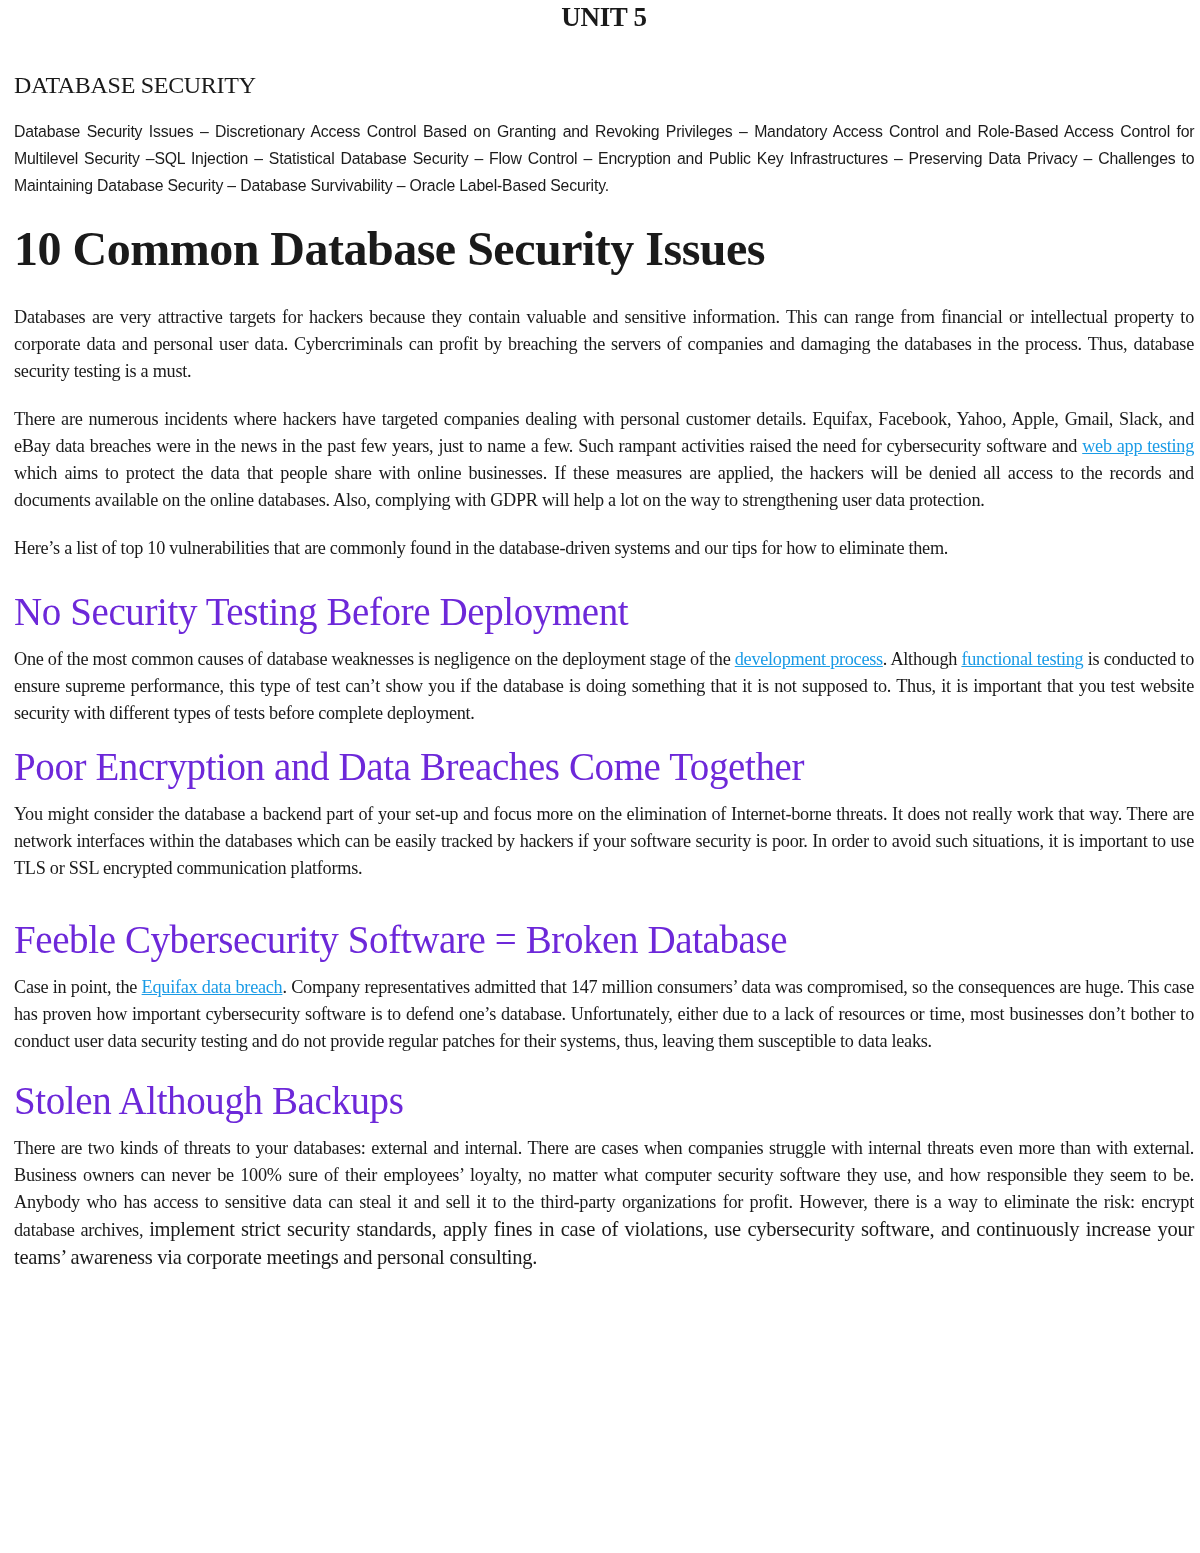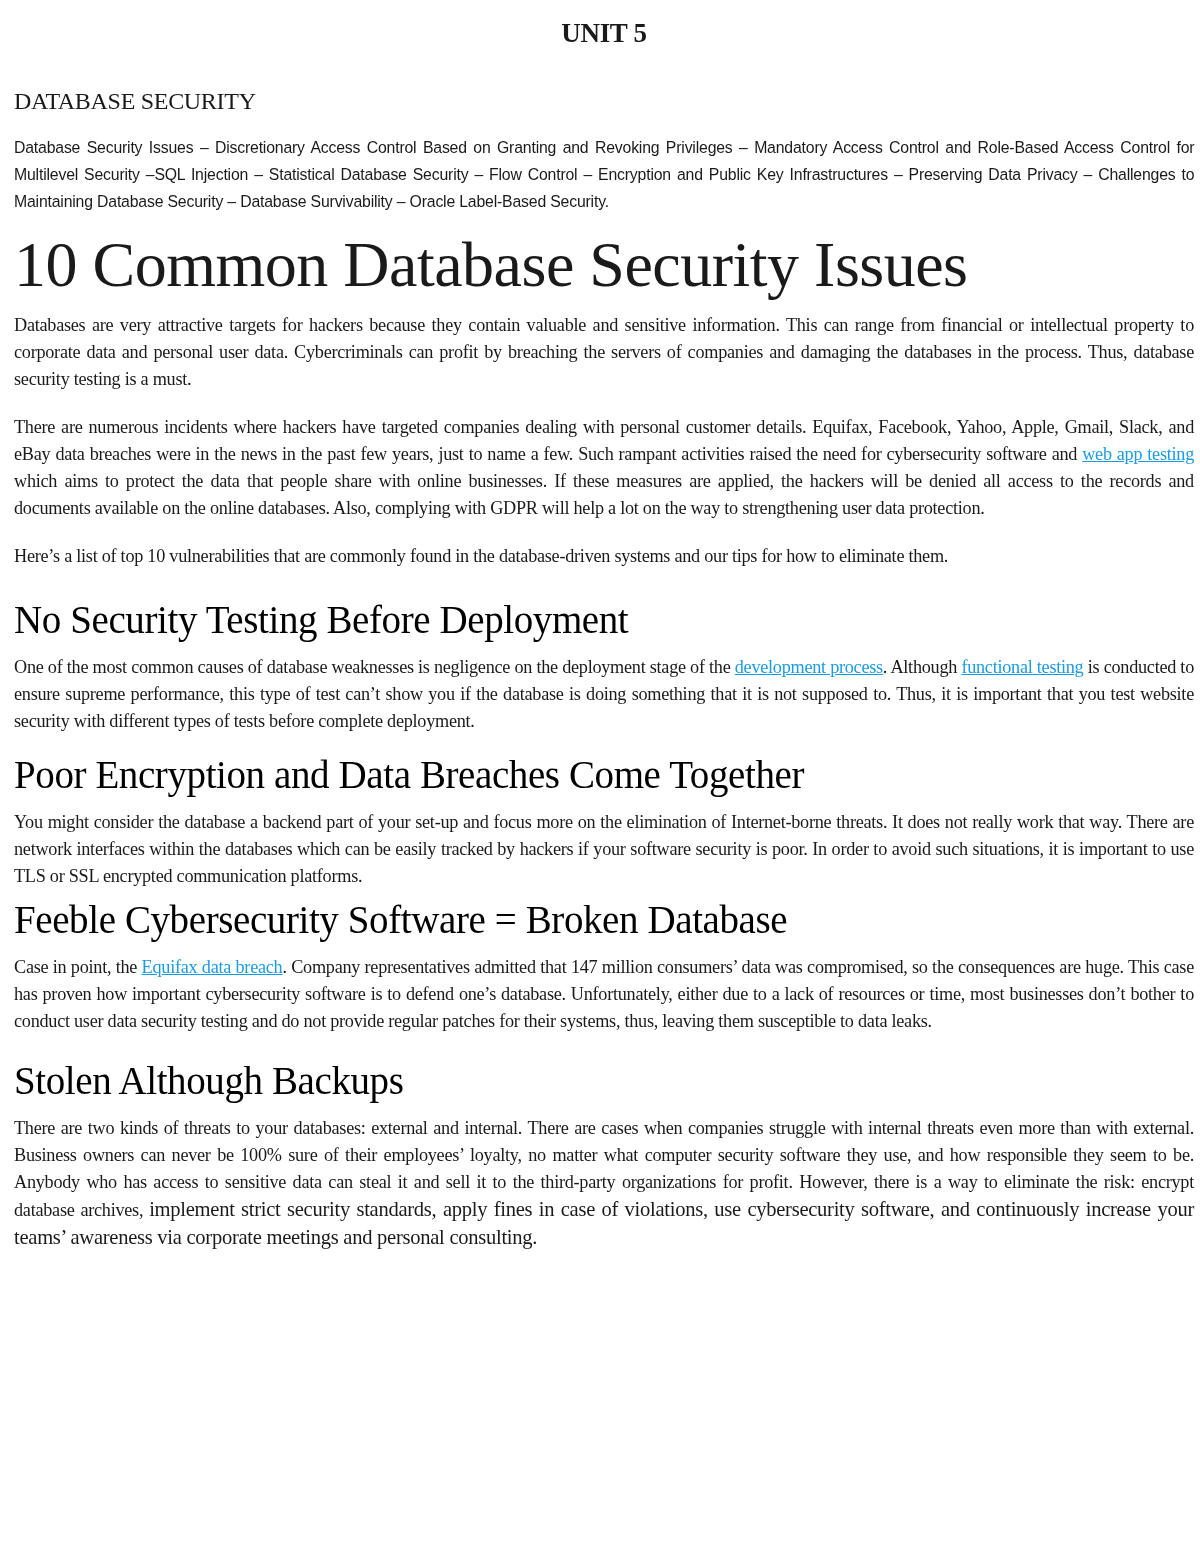--- a/index.html
+++ b/index.html
@@ -9,21 +9,21 @@
       overflow: hidden;
       font-family: "Liberation Serif", "DejaVu Serif", serif;
       color: #1a1a1a;
     }
     .page { position: relative; padding: 0 6px 0 14px; box-sizing: border-box; width: 1200px; }
     .unit-title {
       text-align: center;
       font-weight: bold;
       font-size: 27px;
       margin: 0;
-      padding-top: 18px;
+      padding-top: 2px;
       height: 44px;
       letter-spacing: -0.3px;
     }
     .section-title {
       font-weight: normal;
       font-size: 24px;
       margin: 0;
       padding-top: 26px;
       height: 36px;
       letter-spacing: -0.3px;
@@ -33,23 +33,23 @@
       font-size: 17.2px;
       line-height: 27px;
       text-align: justify;
       margin: 10px 0 0 0;
       letter-spacing: -0.2px;
       transform: scaleX(0.92);
       transform-origin: left top;
       width: 1283px;
     }
     .main-title {
-      font-weight: normal;
-      font-size: 64px;
-      margin: 12px 0 8px 0;
+      font-weight: bold;
+      font-size: 48px;
+      margin: 12px 0 16px 0;
       height: 76px;
       line-height: 76px;
       letter-spacing: -0.5px;
     }
     .para {
       font-size: 19.5px;
       line-height: 27px;
       text-align: justify;
       margin: 0;
       letter-spacing: -0.3px;
@@ -58,26 +58,26 @@
       width: 1262px;
     }
     .p-intro1 { margin-top: 4px; }
     .p-intro2 { margin-top: 21px; }
     .p-intro3 { margin-top: 21px; }
     .sub-title {
       font-weight: normal;
       font-size: 39px;
       margin: 0;
       line-height: 50px;
-      color: #000000;
+      color: #6d28d9;
       letter-spacing: -0.4px;
     }
     .st1 { margin-top: 26px; }
     .st2 { margin-top: 16px; }
-    .st3 { margin-top: 6px; }
+    .st3 { margin-top: 34px; }
     .st4 { margin-top: 22px; }
     .sub-para { margin-top: 8px; }
     .larger-tail { font-size: 22px; }
     a.link { color: #1a9be6; text-decoration: underline; }
   </style>
 </head>
 <body>
 
 <div class="page">
 

